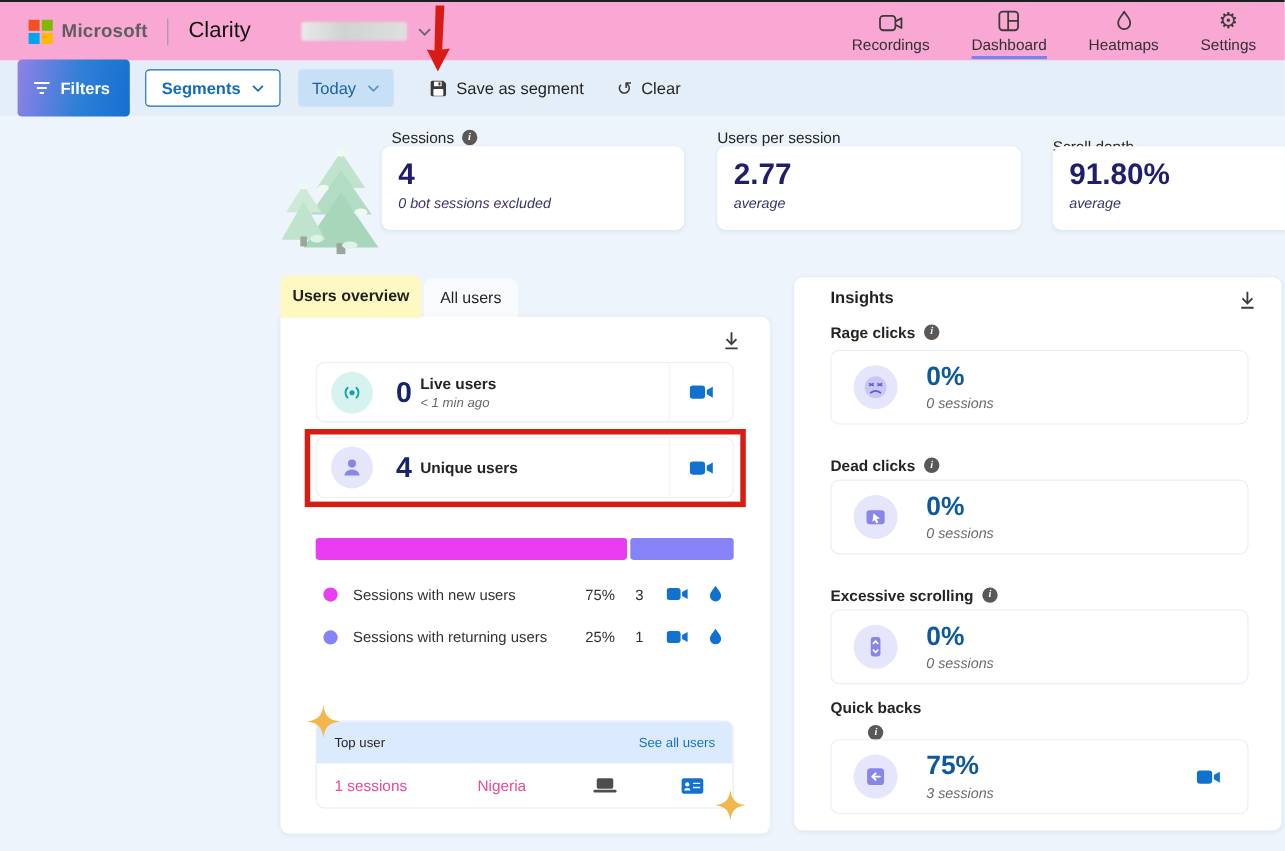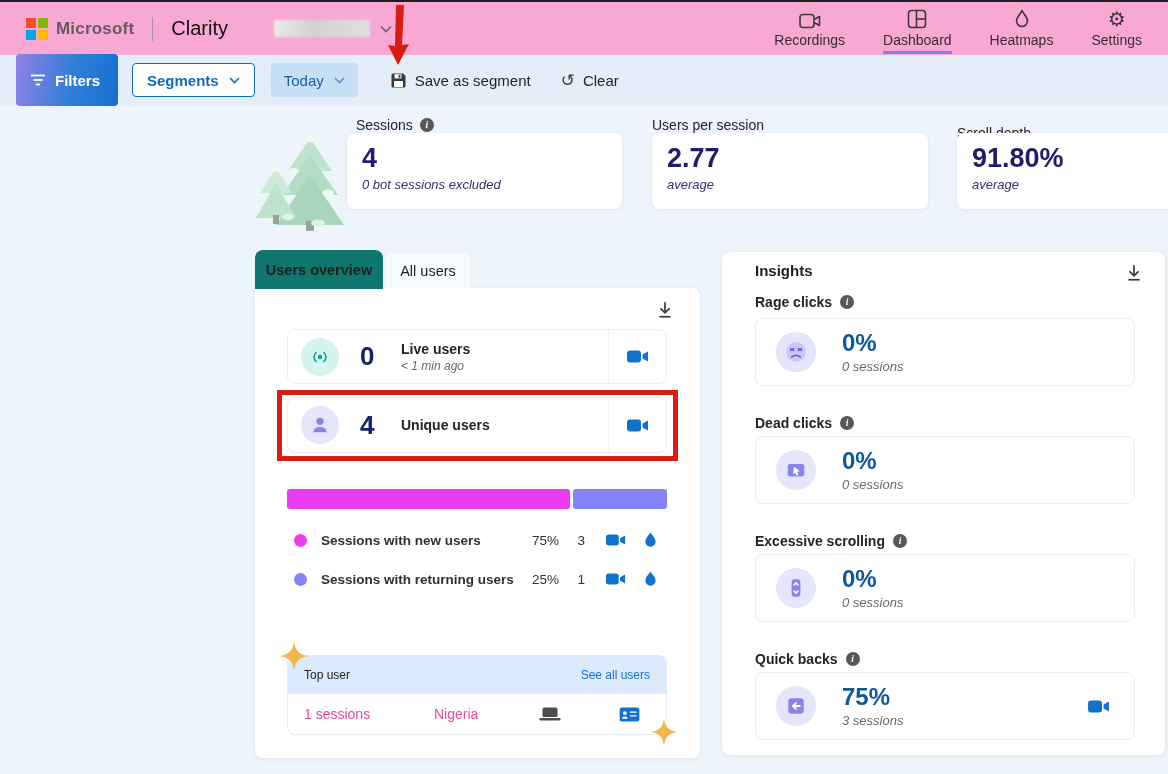--- a/index.html
+++ b/index.html
@@ -44,48 +44,48 @@
   
   .stat-label { position:absolute; font-size:14px; color:#252423; display:flex; align-items:center; gap:7px; }
   .stat-card { position:absolute; height:76px; background:#fff; border-radius:8px; box-shadow:0 1px 4px rgba(20,40,90,.07); padding:10px 16px 0 15px; }
   .stat-value { font-size:27px; font-weight:700; color:#201d6d; line-height:1.15; }
   .stat-sub { font-size:13px; font-style:italic; color:#34326b; margin-top:3px; }
   .info-dot { width:14px; height:14px; border-radius:50%; background:#5a5857; color:#fff; font-size:9.5px; font-weight:700; font-style:italic;
     display:inline-flex; align-items:center; justify-content:center; cursor:pointer; font-family:"Liberation Serif",serif; }
 
   
   .tab { position:absolute; display:flex; align-items:center; justify-content:center; border-radius:8px 8px 0 0; font-size:14.5px; cursor:pointer; }
-  .tab.active { left:255px; top:250px; width:128px; height:39px; background:#0f766e; font-weight:700; color:#201f1e; z-index:3; }
+  .tab.active { left:255px; top:250px; width:128px; height:39px; background:#fef9c3; font-weight:700; color:#201f1e; z-index:3; }
   .tab.inactive { left:385px; top:253px; width:86px; height:36px; background:rgba(255,255,255,.62); color:#252423; z-index:2; }
   .users-card { position:absolute; left:255px; top:288px; width:445px; height:470px; background:#fff; border-radius:0 8px 8px 8px; box-shadow:0 1px 5px rgba(20,40,90,.08); }
   .dl-icon { position:absolute; cursor:pointer; }
   .user-row { position:absolute; left:32px; width:380px; background:#fff; border:1px solid #e6eef8; border-radius:8px; display:flex; align-items:center; }
   .row-live { top:41px; height:55px; }
   .row-unique { top:109px; height:56px; }
   .icon-circle { width:38px; height:38px; border-radius:50%; display:flex; align-items:center; justify-content:center; margin-left:13px; flex:none; }
   .circle-teal { background:#d7f3f0; }
   .circle-lav { background:#e5e5fb; }
   .row-number { font-size:26px; font-weight:700; color:#15246d; margin-left:21px; min-width:18px; }
-  .row-texts { margin-left:23px; flex:1; }
+  .row-texts { margin-left:4px; flex:1; }
   .row-label { font-size:14px; font-weight:700; color:#252423; }
   .row-sub { font-size:12px; font-style:italic; color:#6a6867; margin-top:2px; }
   .row-cam { width:58px; align-self:stretch; display:flex; align-items:center; justify-content:center; border-left:1px solid #eef3fa; cursor:pointer; }
 
   .ann-box { position:absolute; left:277px; top:390px; width:401px; height:71px; border:5px solid #d91c13; z-index:5; pointer-events:none; }
   .ann-arrow { position:absolute; left:384px; top:3px; z-index:6; pointer-events:none; }
 
   .split-bar { position:absolute; left:287px; top:489px; width:380px; height:20px; display:flex; gap:3px; }
   .split-bar .seg-new { width:75%; background:#ea3cf1; border-radius:3px; }
   .split-bar .seg-ret { width:25%; background:#8583f7; border-radius:3px; }
 
   .legend-row { position:absolute; left:287px; width:380px; height:22px; display:flex; align-items:center; font-size:13.5px; color:#323130; }
   .legend-1 { top:529px; } .legend-2 { top:568px; }
   .dot { width:13px; height:13px; border-radius:50%; margin:0 14px 0 7px; flex:none; }
   .dot-new { background:#ea3cf1; } .dot-ret { background:#8583f7; }
-  .legend-label { flex:1;font-weight:bold; }
+  .legend-label { flex:1; }
   .legend-pct { width:36px; text-align:right; }
   .legend-count { width:26px; text-align:right; margin-right:14px; }
   .legend-icon { width:34px; display:flex; justify-content:center; cursor:pointer; }
 
   .topuser { position:absolute; left:287px; top:655px; width:380px; border:1px solid #e2ecf8; border-radius:8px; overflow:hidden; background:#fff; }
   .topuser-head { height:38px; background:#dbeafd; display:flex; align-items:center; justify-content:space-between; padding:0 16px; font-size:12px; }
   .topuser-link { color:#1072ce; cursor:pointer; }
   .topuser-row { height:40px; display:flex; align-items:center; font-size:14px; color:#ec4899; }
   .tu-sessions { margin-left:16px; width:130px; }
   .tu-country { width:105px; }
@@ -428,21 +428,21 @@
         <polyline points="8.2,7.2 10,5.4 11.8,7.2" fill="none" stroke="#fff" stroke-width="1.4" stroke-linecap="round"></polyline>
         <polyline points="8.2,12.8 10,14.6 11.8,12.8" fill="none" stroke="#fff" stroke-width="1.4" stroke-linecap="round"></polyline>
       </svg>
     </div>
     <div class="insight-texts">
       <div class="insight-value">0%</div>
       <div class="insight-sub">0 sessions</div>
     </div>
   </div>
 
-  <div class="insight-label" style="top:399px;">
+  <div class="insight-label" style="top:383px;flex-direction:column;">
     <span>Quick backs</span>
     <span class="info-dot">i</span>
   </div>
   <div class="insight-card" style="top:420px;">
     <div class="insight-circle">
       <svg width="22" height="22" viewBox="0 0 20 20">
         <rect x="3" y="3" width="14" height="14" rx="3" fill="#8886e8"></rect>
         <line x1="13.5" y1="10" x2="7.8" y2="10" stroke="#fff" stroke-width="1.6" stroke-linecap="round"></line>
         <polyline points="10,7.4 7.2,10 10,12.6" fill="none" stroke="#fff" stroke-width="1.6" stroke-linecap="round" stroke-linejoin="round"></polyline>
       </svg>

